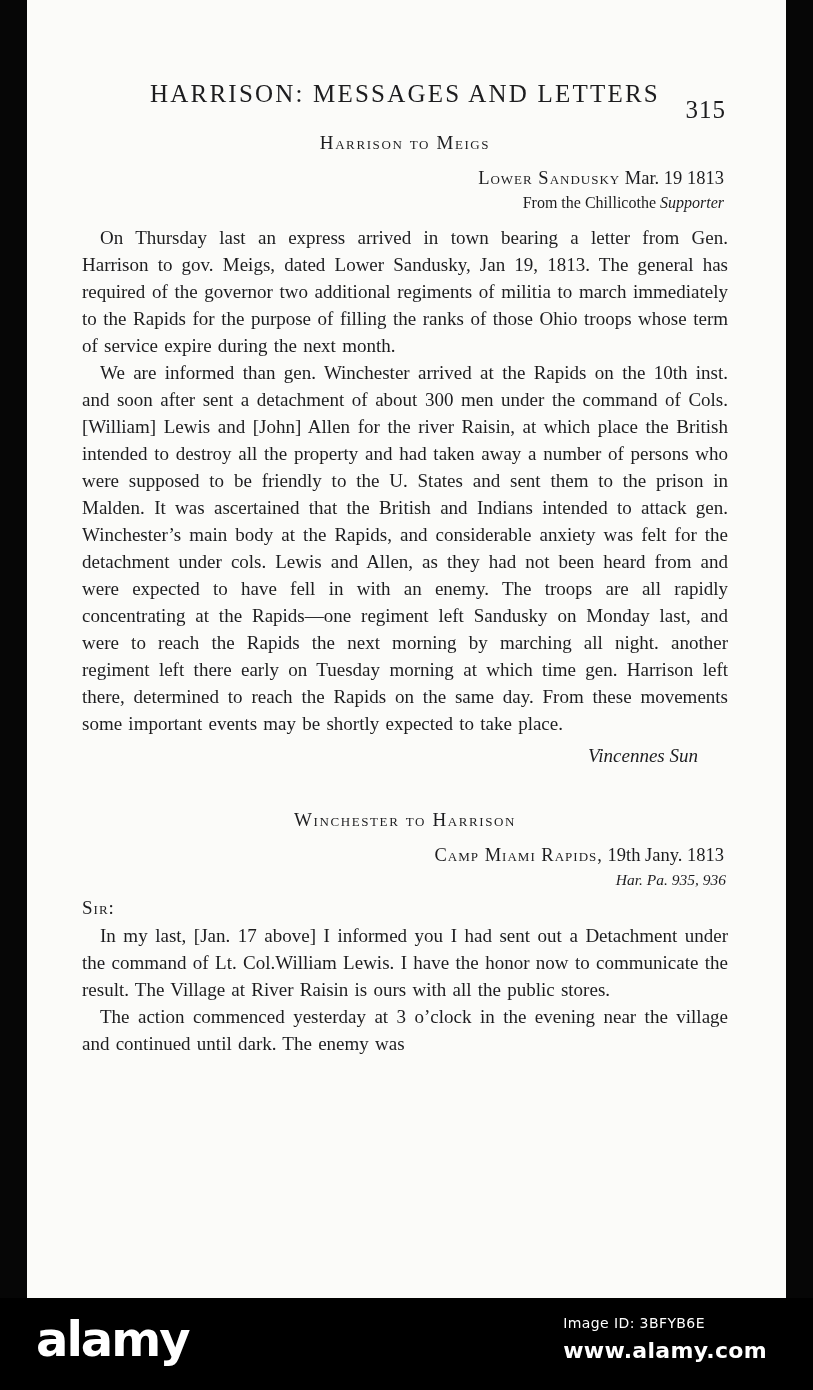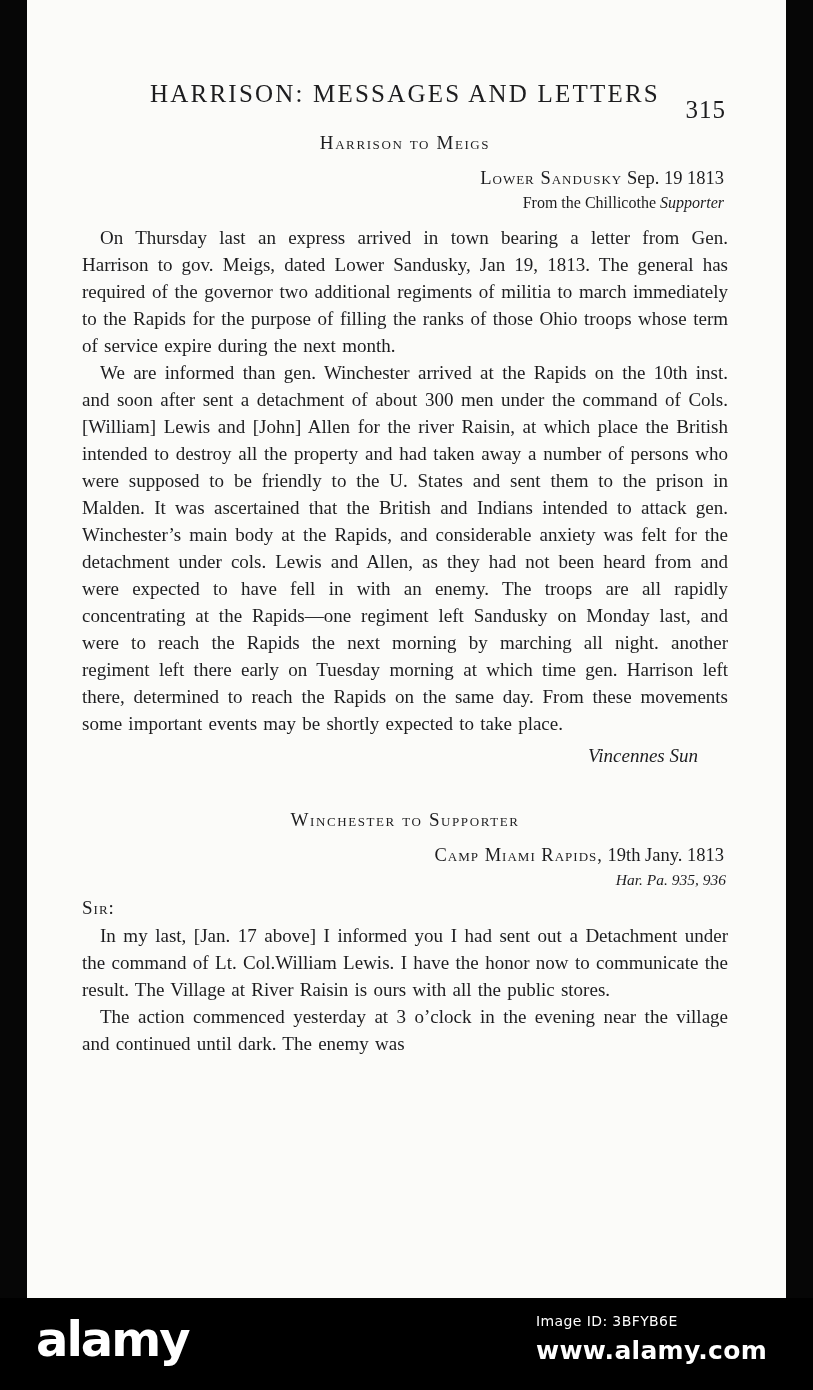--- a/index.html
+++ b/index.html
@@ -124,21 +124,21 @@
   .alamy-info {
     text-align: left;
     color: #ffffff;
   }
   .alamy-id {
     font-size: 14px;
     margin-bottom: 7px;
     letter-spacing: 0.4px;
   }
   .alamy-url {
-    font-size: 25px;
+    font-size: 22px;
     font-weight: bold;
     letter-spacing: 0.3px;
   }
 </style>
 </head>
 <body>
 
 <div class="photo">
 
   <div class="edge-strip left"></div>
@@ -147,32 +147,32 @@
   <div class="page-content">
 
     <div class="running-header">
       <span>HARRISON:  MESSAGES AND LETTERS</span>
       <span class="page-number">315</span>
     </div>
 
     <div class="section-1">
       <div class="sec-heading">Harrison to Meigs</div>
       <div class="dateline">
-        <span class="smallcaps">Lower Sandusky</span><span> Sep. 19 1813</span>
+        <span class="smallcaps">Lower Sandusky</span><span> Mar. 19 1813</span>
       </div>
       <div class="source-line">
         <span>From the Chillicothe </span><span class="italic">Supporter</span>
       </div>
       <p class="body-para">On Thursday last an express arrived in town bearing a letter from Gen. Harrison to gov. Meigs, dated Lower Sandusky, Jan 19, 1813.  The general has required of the governor two additional regiments of militia to march immediately to the Rapids for the purpose of filling the ranks of those Ohio troops whose term of service expire during the next month.</p>
       <p class="body-para">We are informed than gen. Winchester arrived at the Rapids on the 10th inst. and soon after sent a detachment of about 300 men under the command of Cols. [William] Lewis and [John] Allen for the river Raisin, at which place the British intended to destroy all the property and had taken away a number of persons who were supposed to be friendly to the U. States and sent them to the prison in Malden.  It was ascertained that the British and Indians intended to attack gen. Winchester’s main body at the Rapids, and considerable anxiety was felt for the detachment under cols. Lewis and Allen, as they had not been heard from and were expected to have fell in with an enemy.  The troops are all rapidly concentrating at the Rapids—one regiment left Sandusky on Monday last, and were to reach the Rapids the next morning by marching all night.  another regiment left there early on Tuesday morning at which time gen. Harrison left there, determined to reach the Rapids on the same day.  From these movements some important events may be shortly expected to take place.</p>
       <div class="signature">Vincennes Sun</div>
     </div>
 
     <div class="section-2">
-      <div class="sec-heading">Winchester to Supporter</div>
+      <div class="sec-heading">Winchester to Harrison</div>
       <div class="dateline">
         <span class="smallcaps">Camp Miami Rapids,</span><span> 19th Jany. 1813</span>
       </div>
       <div class="citation">Har. Pa. 935, 936</div>
       <div class="salutation">Sir:</div>
       <p class="body-para">In my last, [Jan. 17 above] I informed you I had sent out a Detachment under the command of Lt. Col.William Lewis.  I have the honor now to communicate the result.  The Village at River Raisin is ours with all the public stores.</p>
       <p class="body-para">The action commenced yesterday at 3 o’clock in the evening near the village and continued until dark.  The enemy was</p>
     </div>
 
   </div>

